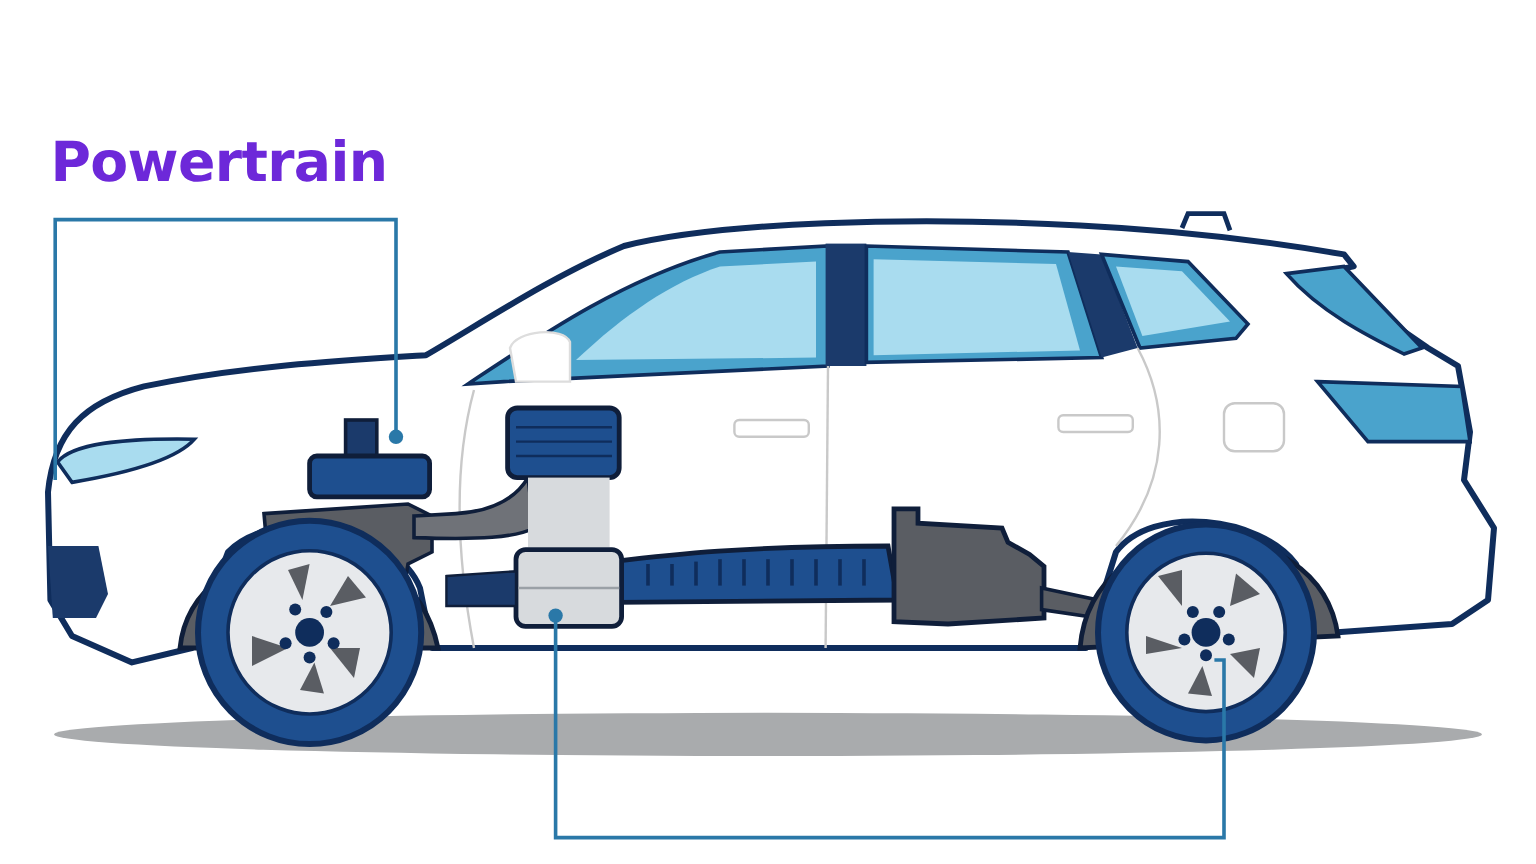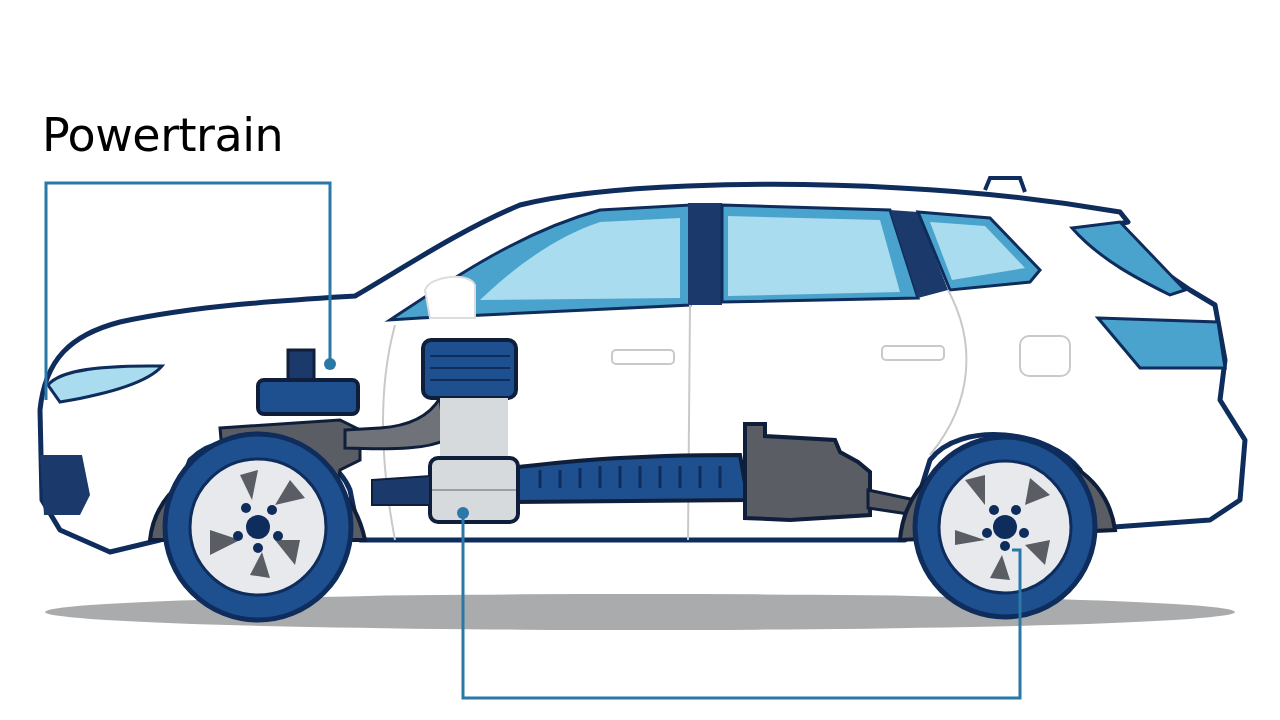--- a/index.html
+++ b/index.html
@@ -1,17 +1,17 @@
 <!DOCTYPE html>
 <html><head>
 <meta charset="utf-8">
 <style>
   html, body { margin:0; padding:0; background:#ffffff; }
   body { width:1280px; height:720px; position:relative; overflow:hidden; font-family:"DejaVu Sans", sans-serif; }
-  .title { position:absolute; left:42px; top:112px; font-size:46px; font-weight:normal; color:#000000; letter-spacing:-0.5px; line-height:1; }
+  .title { position:absolute; left:42px; top:112px; font-size:46px; font-weight:bold; color:#6d28d9; letter-spacing:-0.5px; line-height:1; }
   svg.scene { position:absolute; left:0; top:0; }
 </style>
 </head>
 <body>
 
 <div class="title">Powertrain</div>
 
 <svg class="scene" width="1280" height="720" viewBox="0 0 1280 720">
 
   <ellipse cx="640" cy="612" rx="595" ry="18" fill="#a9abad"></ellipse>

